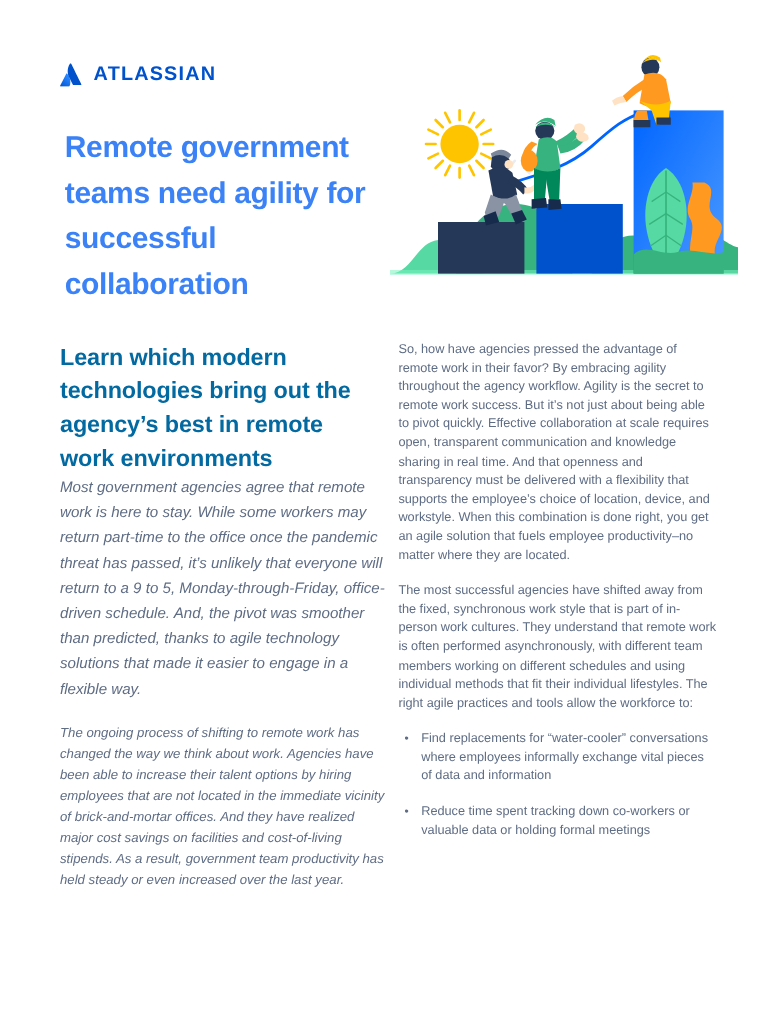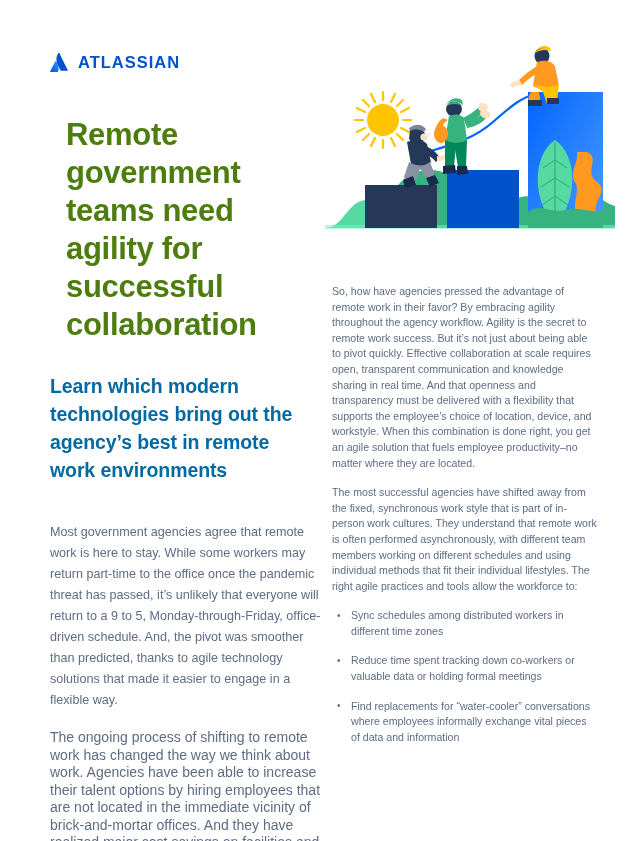--- a/index.html
+++ b/index.html
@@ -41,47 +41,47 @@
   }
 
   
   .left-col {
     position: absolute;
     left: 50px;
     top: 100px;
     width: 272px;
   }
   h1.title {
-    margin: 16px;
-    font-size: 31px;
+    margin: 4px;
+    font-size: 25px;
     line-height: 38px;
     font-weight: bold;
-    color: #4d7c0f;
+    color: #3b82f6;
     letter-spacing: -0.3px;
   }
   h2.subtitle {
     margin: 28px 0 0 0;
     font-size: 19.5px;
     line-height: 28px;
     font-weight: bold;
     color: #0369a1;
     letter-spacing: -0.1px;
     width: 262px;
   }
   .left-body {
-    margin-top: 38px;
+    font-style: italic;
   }
   .left-body p {
     margin: 0 0 18px 0;
     font-size: 12.6px;
     line-height: 21px;
     color: #5e6c84;
   }
   .left-body p.small {
-    font-size: 14px;
+    font-size: 11px;
     line-height: 17.5px;
   }
 
   
   .right-col {
     position: absolute;
     left: 332px;
     top: 284px;
     width: 266px;
   }
@@ -272,19 +272,18 @@
     <div class="left-body">
       <p>Most government agencies agree that remote work is here to stay. While some workers may return part-time to the office once the pandemic threat has passed, it’s unlikely that everyone will return to a 9 to 5, Monday-through-Friday, office-driven schedule. And, the pivot was smoother than predicted, thanks to agile technology solutions that made it easier to engage in a flexible way.</p>
       <p class="small">The ongoing process of shifting to remote work has changed the way we think about work. Agencies have been able to increase their talent options by hiring employees that are not located in the immediate vicinity of brick-and-mortar offices. And they have realized major cost savings on facilities and cost-of-living stipends.  As a result, government team productivity has held steady or even increased over the last year.</p>
     </div>
   </div>
 
   <div class="right-col">
     <p>So, how have agencies pressed the advantage of remote work in their favor?  By embracing agility throughout the agency workflow.  Agility is the secret to remote work success.  But it’s not just about being able to pivot quickly.  Effective collaboration at scale requires open, transparent communication and knowledge sharing in real time. And that openness and transparency must be delivered with a flexibility that supports the employee’s choice of location, device, and workstyle. When this combination is done right, you get an agile solution that fuels employee productivity–no matter where they are located.</p>
     <p>The most successful agencies have shifted away from the fixed, synchronous work style that is part of in-person work cultures. They understand that remote work is often performed asynchronously, with different team members working on different schedules and using individual methods that fit their individual lifestyles. The right agile practices and tools allow the workforce to:</p>
     <ul class="bullets">
-      <li>Sync schedules among distributed workers in different time zones</li>
+      <li>Find replacements for “water-cooler” conversations where employees informally exchange vital pieces of data and information</li>
       <li>Reduce time spent tracking down co-workers or valuable data or holding formal meetings</li>
-      <li>Find replacements for “water-cooler” conversations where employees informally exchange vital pieces of data and information</li>
     </ul>
   </div>
 
 </div>
 
 </body></html>

